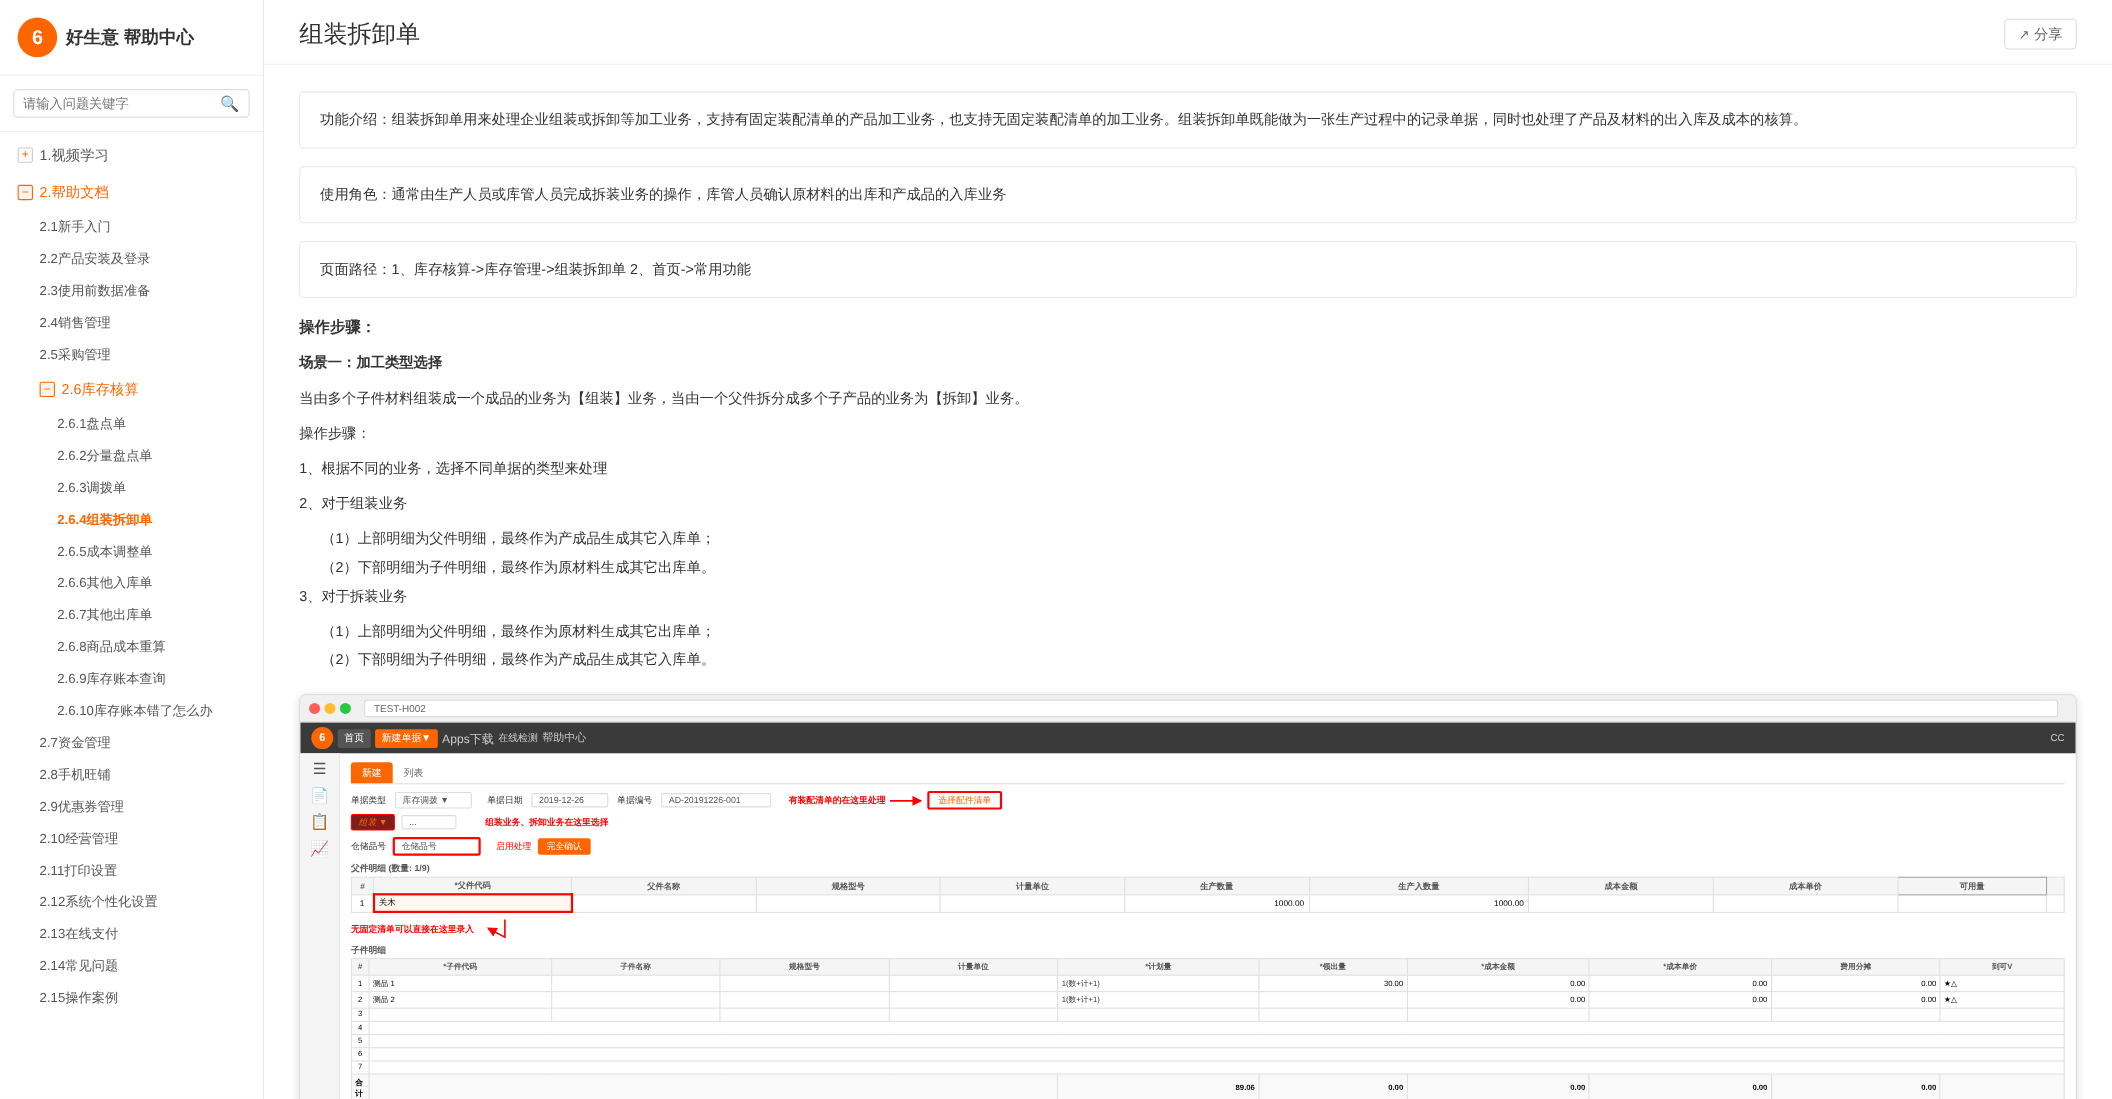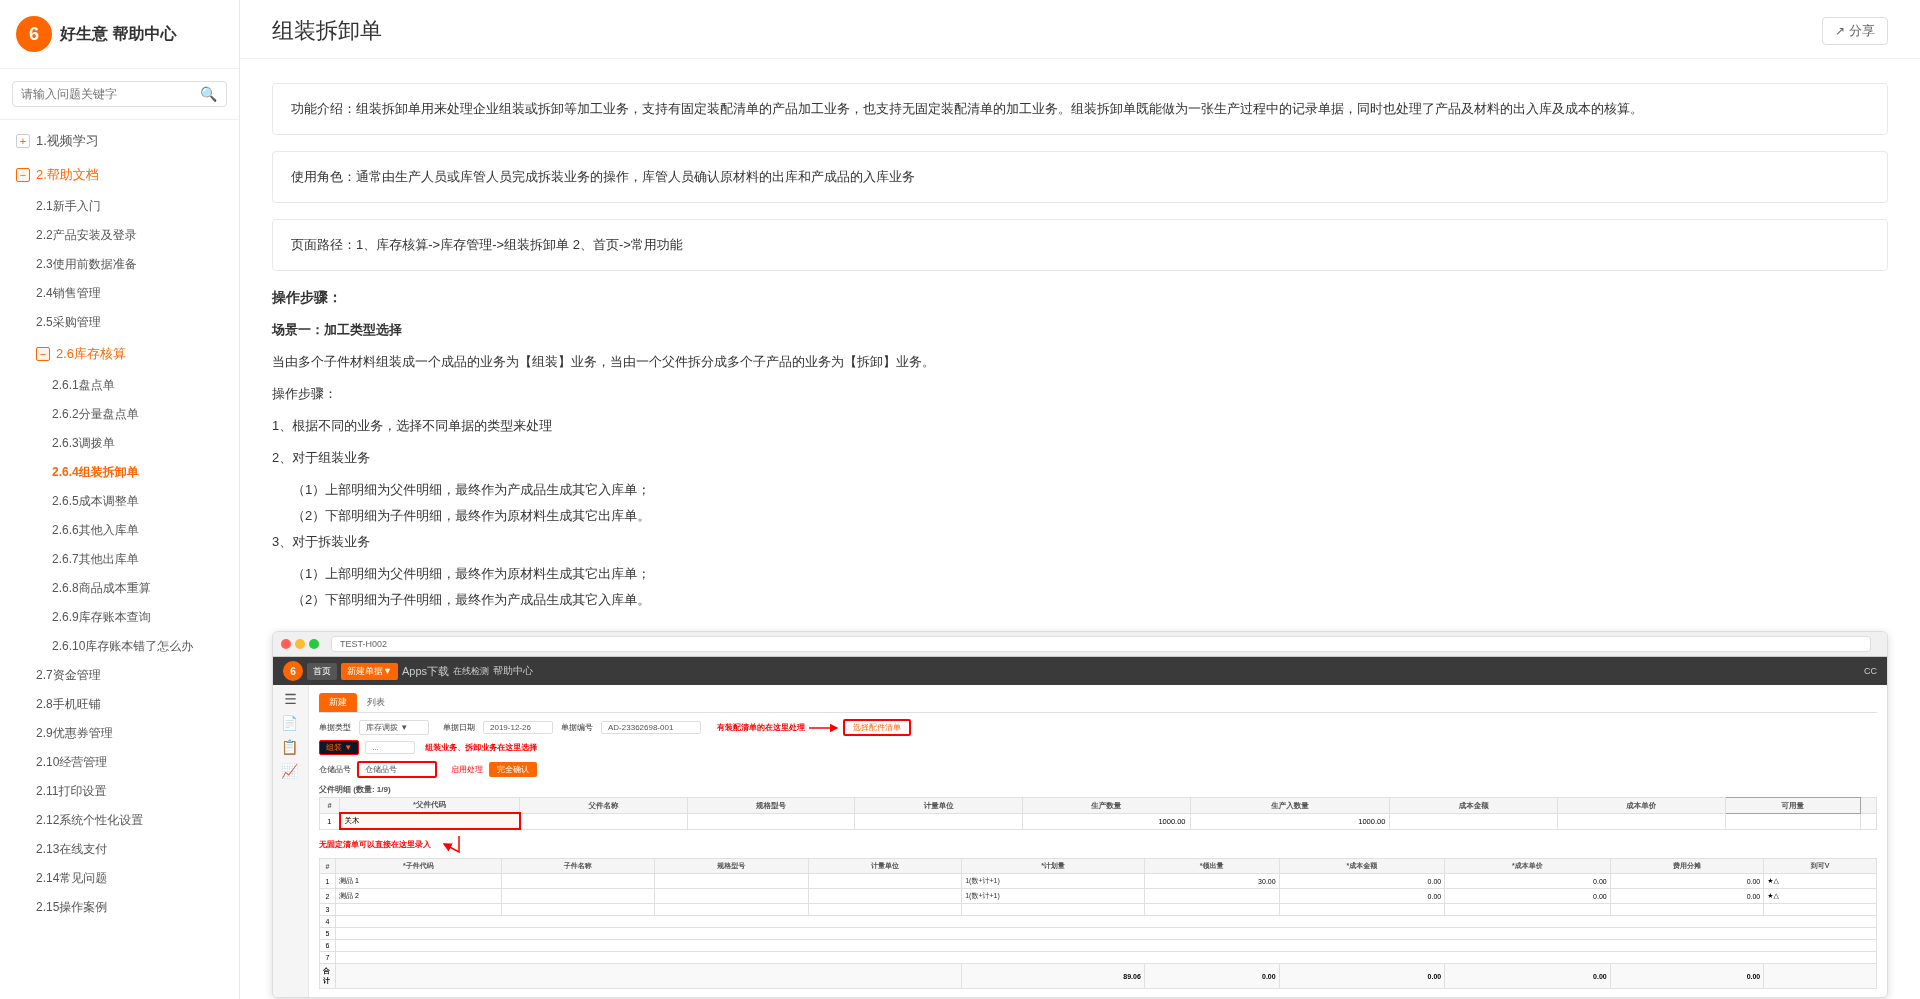--- a/index.html
+++ b/index.html
@@ -300,40 +300,40 @@
             <span style="font-size:9px;padding:3px 10px;background:#f60;color:#fff;border-radius:3px 3px 0 0;cursor:pointer;">新建</span>
             <span style="font-size:9px;padding:3px 10px;color:#666;cursor:pointer;">列表</span>
           </div>
 
           <div style="display:flex;align-items:center;gap:8px;margin-bottom:4px;flex-wrap:wrap;">
             <span style="font-size:8px;color:#333;">单据类型</span>
             <div style="border:1px solid #ddd;border-radius:2px;padding:1px 6px;font-size:8px;color:#555;background:#fff;min-width:70px;">库存调拨 ▼</div>
             <span style="font-size:8px;color:#333;margin-left:6px;">单据日期</span>
             <div style="border:1px solid #ddd;border-radius:2px;padding:1px 6px;font-size:8px;color:#555;min-width:70px;">2019-12-26</div>
             <span style="font-size:8px;color:#333;">单据编号</span>
-            <div style="border:1px solid #ddd;border-radius:2px;padding:1px 6px;font-size:8px;color:#555;min-width:100px;">AD-23362698-001</div>
+            <div style="border:1px solid #ddd;border-radius:2px;padding:1px 6px;font-size:8px;color:#555;min-width:100px;">AD-20191226-001</div>
 
             <div style="display:flex;align-items:center;gap:4px;margin-left:8px;">
               <span style="font-size:8px;color:red;font-weight:bold;">有装配清单的在这里处理</span>
               <svg width="30" height="12">
                 <line x1="0" y1="6" x2="28" y2="6" stroke="red" stroke-width="1.5" marker-end="url(#arr)"></line>
                 <defs>
                     <marker id="arr" markerWidth="6" markerHeight="6" refX="5" refY="3" orient="auto">
                       <path d="M0,0 L0,6 L6,3 z" fill="red"></path>
                     </marker>
                   </defs>
               </svg>
               <div style="border:2px solid red;border-radius:2px;padding:1px 8px;font-size:8px;color:#f60;min-width:60px;background:#fff;">选择配件清单</div>
             </div>
           </div>
 
           <div style="display:flex;align-items:center;gap:6px;margin-bottom:6px;">
-            <div style="border:1px solid #f00;background:#0f172a;padding:1px 6px;font-size:8px;color:#f60;border-radius:2px;">组装 ▼</div>
+            <div style="border:1px solid #f00;background:#7f1d1d;padding:1px 6px;font-size:8px;color:#f60;border-radius:2px;font-style:italic;">组装 ▼</div>
             <div style="border:1px solid #ddd;border-radius:2px;padding:1px 6px;font-size:8px;color:#555;min-width:50px;">...</div>
-            <span style="font-size:8px;color:red;font-weight:bold;margin-left:4px;text-align:right;">组装业务、拆卸业务在这里选择</span>
+            <span style="font-size:8px;color:red;font-weight:bold;margin-left:20px;text-align:right;">组装业务、拆卸业务在这里选择</span>
           </div>
 
           <div style="display:flex;align-items:center;gap:6px;margin-bottom:6px;">
             <span style="font-size:8px;color:#333;">仓储品号</span>
             <div style="border:2px solid red;border-radius:2px;padding:1px 6px;font-size:8px;color:#555;min-width:80px;background:#fff;">仓储品号</div>
             <span style="font-size:8px;color:red;font-weight:normal;margin-left:8px;">启用处理</span>
             <button style="background:#f60;color:#fff;border:none;border-radius:2px;padding:2px 8px;font-size:8px;cursor:pointer;">完全确认</button>
           </div>
 
           <div style="font-size:8px;color:#555;margin-bottom:2px;font-weight:bold;">父件明细 (数量: 1/9)</div>
@@ -376,20 +376,21 @@
             <svg width="40" height="20">
               <path d="M 20,2 L 20,18 L 5,10" stroke="red" stroke-width="1.5" fill="none" marker-end="url(#arr2)"></path>
               <defs>
                   <marker id="arr2" markerWidth="6" markerHeight="6" refX="5" refY="3" orient="auto">
                     <path d="M0,0 L0,6 L6,3 z" fill="red"></path>
                   </marker>
                 </defs>
             </svg>
           </div>
 
+          <div style="font-size:8px;color:#555;margin-bottom:2px;font-weight:bold;">子件明细</div>
 
           <table style="width:100%;border-collapse:collapse;font-size:7px;">
             <thead>
               <tr style="background:#f5f5f5;">
                 <th style="border:1px solid #e0e0e0;padding:2px 3px;color:#555;width:16px;">#</th>
                 <th style="border:1px solid #e0e0e0;padding:2px 3px;color:#555;">*子件代码</th>
                 <th style="border:1px solid #e0e0e0;padding:2px 3px;color:#555;">子件名称</th>
                 <th style="border:1px solid #e0e0e0;padding:2px 3px;color:#555;">规格型号</th>
                 <th style="border:1px solid #e0e0e0;padding:2px 3px;color:#555;">计量单位</th>
                 <th style="border:1px solid #e0e0e0;padding:2px 3px;color:#555;">*计划量</th>

